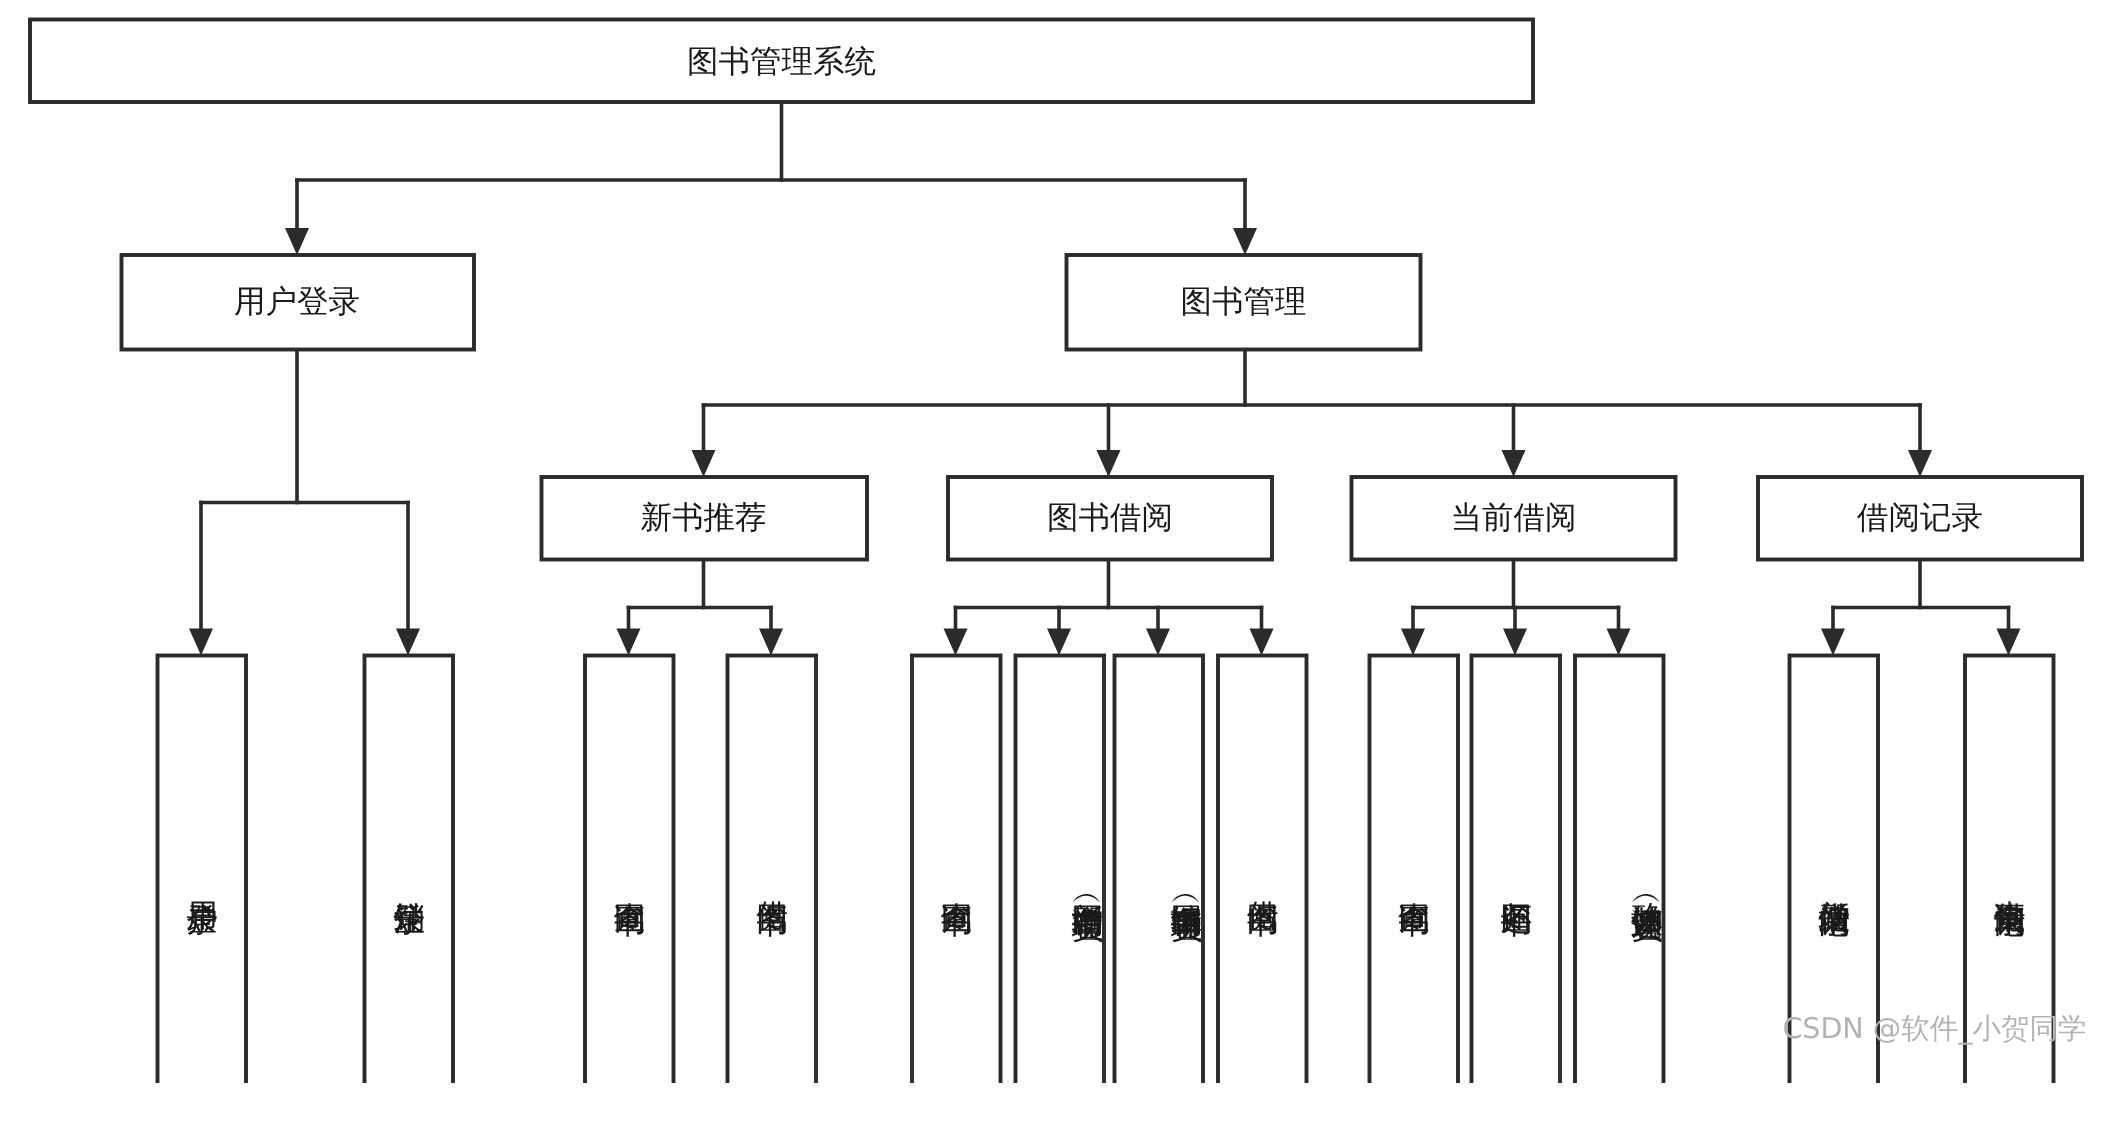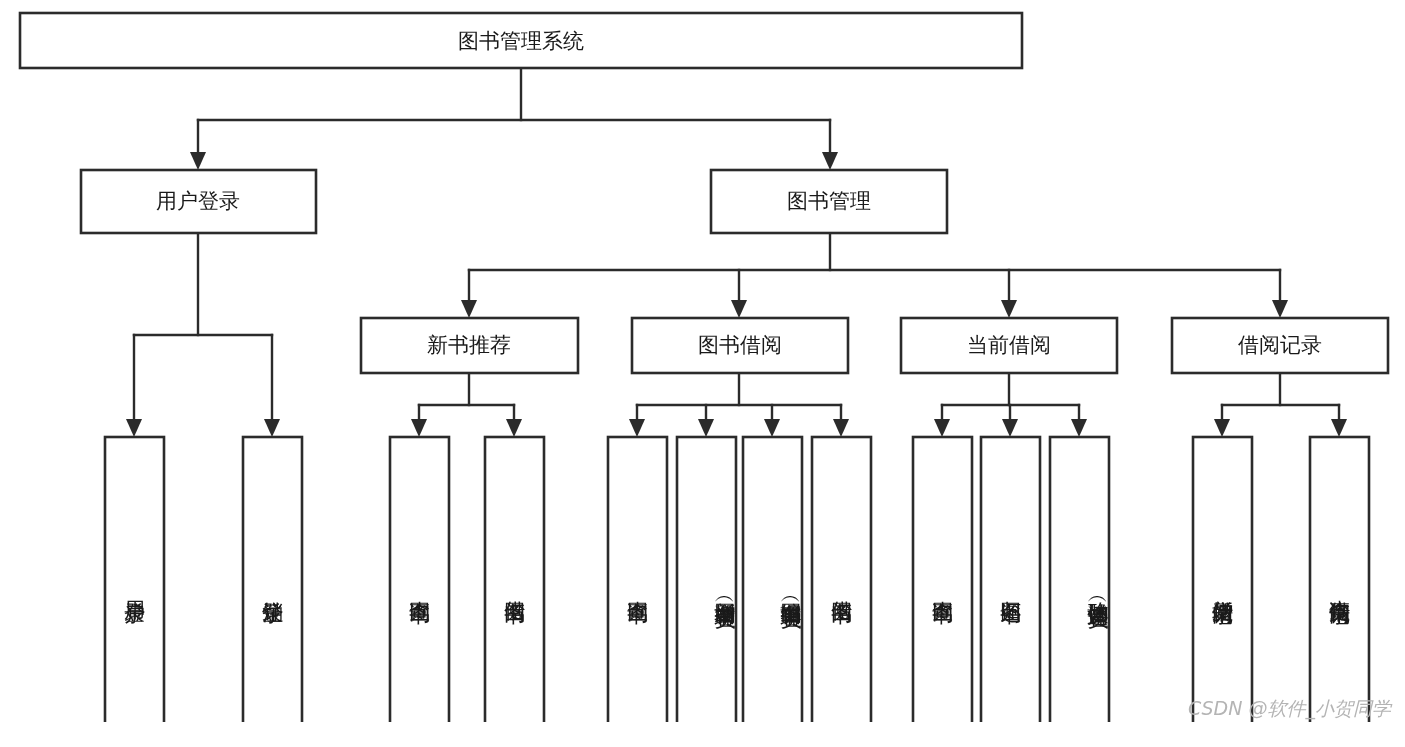--- a/index.html
+++ b/index.html
@@ -58,27 +58,26 @@
     line-height: 1.08;
     color: #1a1a1a;
     letter-spacing: 1px;
     white-space: nowrap;
     pointer-events: none;
     text-align: center;
   }
   .watermark {
     position: absolute;
     right: 14px;
-    bottom: 0;
+    bottom: 23px;
     font-family: "DejaVu Sans", "Liberation Sans", sans-serif;
     font-size: 19px;
     color: #b4b4b4;
     white-space: nowrap;
     pointer-events: none;
-    font-style: italic;
   }
 </style>
 </head>
 <body>
 
 <div id="diagram-root">
 
   <svg id="flowchart" viewBox="0 0 1405 747">
 
     <g>

